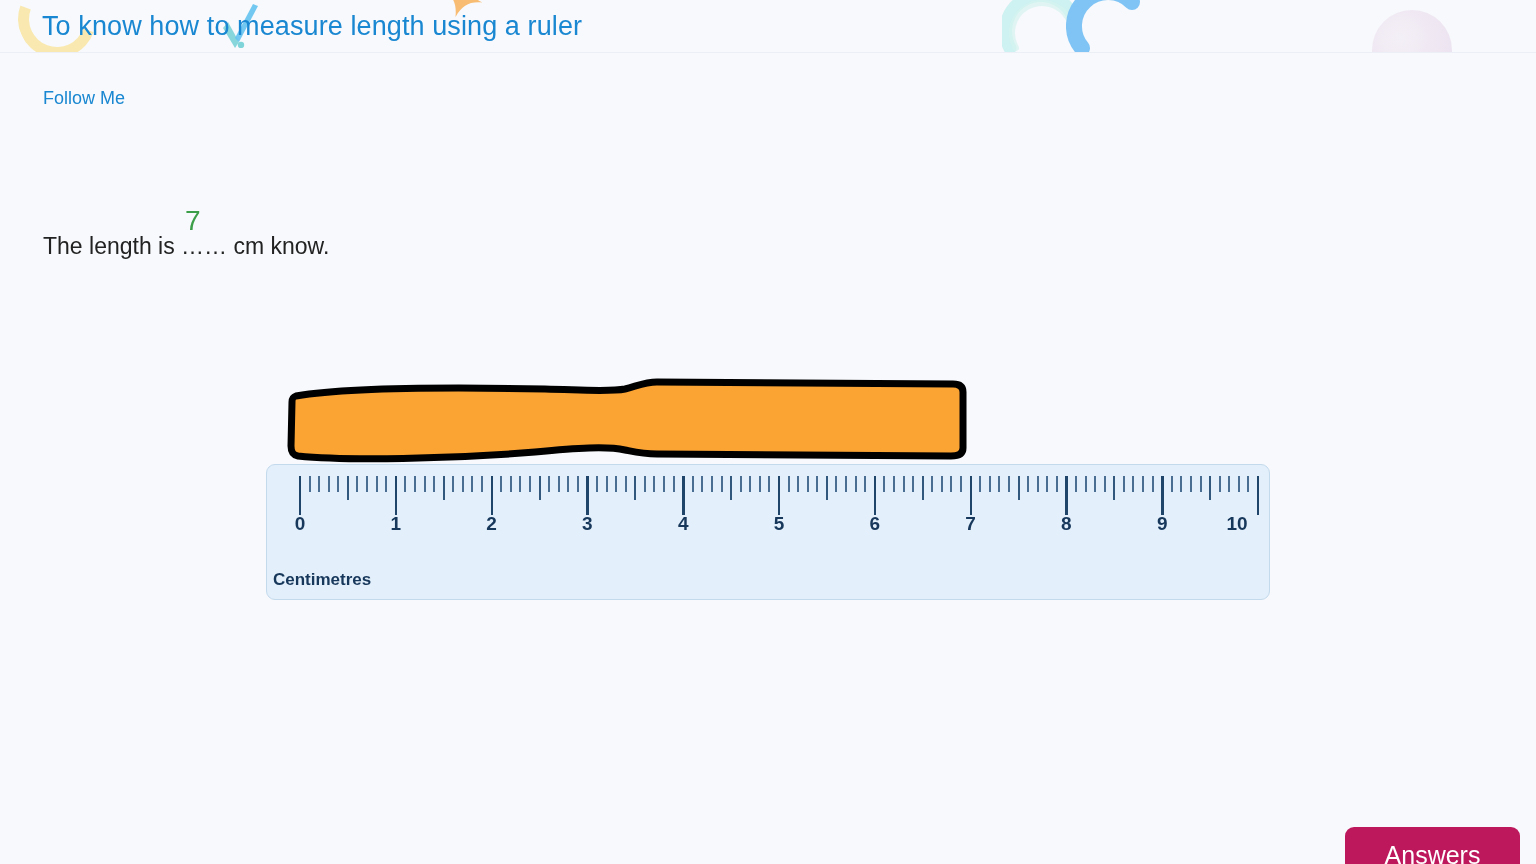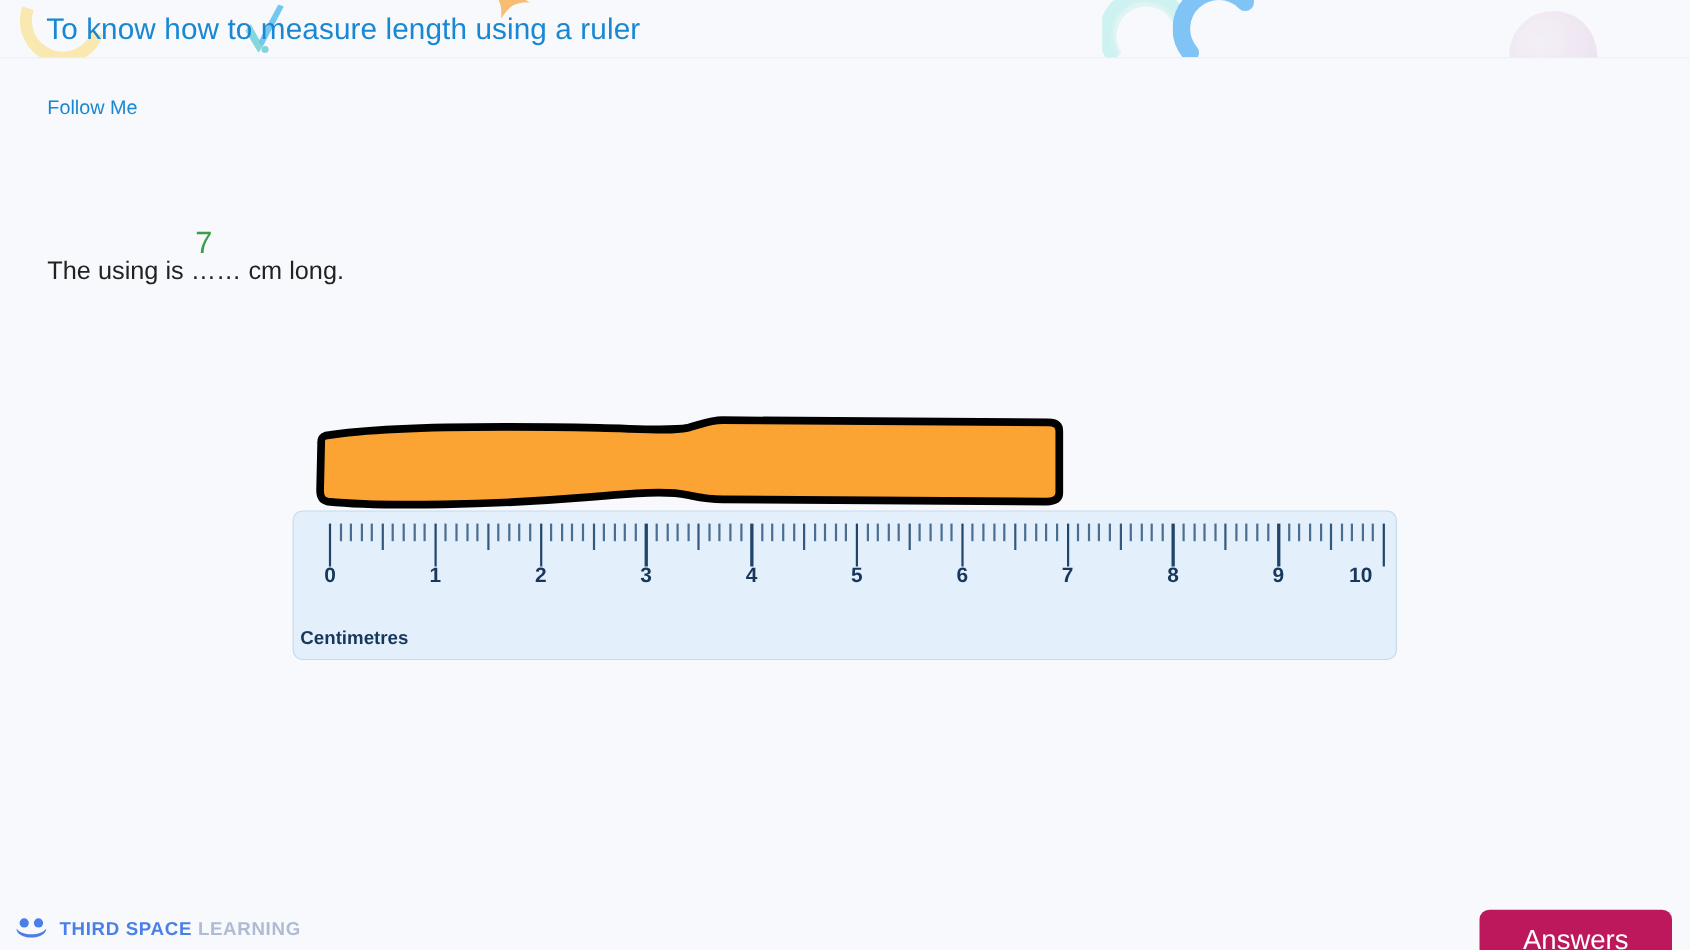--- a/index.html
+++ b/index.html
@@ -146,21 +146,21 @@
 
     <div class="deco deco-circle"></div>
 
     <div class="header-title">To know how to measure length using a ruler</div>
   </div>
 
   <div class="followme">Follow Me</div>
 
 
   <div class="sentence">
-    <span>The using is </span><span class="blank-wrap"><span>……</span><span class="answer">7</span></span><span> cm long.</span>
+    <span>The length is </span><span class="blank-wrap"><span>……</span><span class="answer">7</span></span><span> cm know.</span>
   </div>
 
   <svg class="ribbon" width="700" height="95" viewBox="0 0 700 95">
     <path d="
         M 11 20
         C 60 12, 160 11, 260 13
         C 300 14, 325 16, 340 13
         C 352 10, 360 6, 372 6
         L 668 8
         C 674 8, 678 10, 678 16
@@ -291,22 +291,14 @@
         <div class="cmnum" style="left: 703.6px;">7</div>
         <div class="cmnum" style="left: 799.4px;">8</div>
         <div class="cmnum" style="left: 895.2px;">9</div>
         <div class="cmnum" style="left: 970px;">10</div>
       </div>
     <div class="unit-label">Centimetres</div>
   </div>
 
   <button class="answers-btn">Answers</button>
 
-  <div class="logo">
-    <svg class="logo-mark" viewBox="0 0 30 22">
-      <circle cx="8" cy="5" r="4.2" fill="#4a7fe8"></circle>
-      <circle cx="21" cy="5" r="4.2" fill="#4a7fe8"></circle>
-      <path d="M1 10 C1 21, 28 21, 28 10 C24 17, 5 17, 1 10 Z" fill="#4a7fe8"></path>
-    </svg>
-    <span class="logo-text"><span class="logo-primary">THIRD SPACE</span> <span class="logo-secondary">LEARNING</span></span>
-  </div>
 
 </div>
 
 </body></html>

